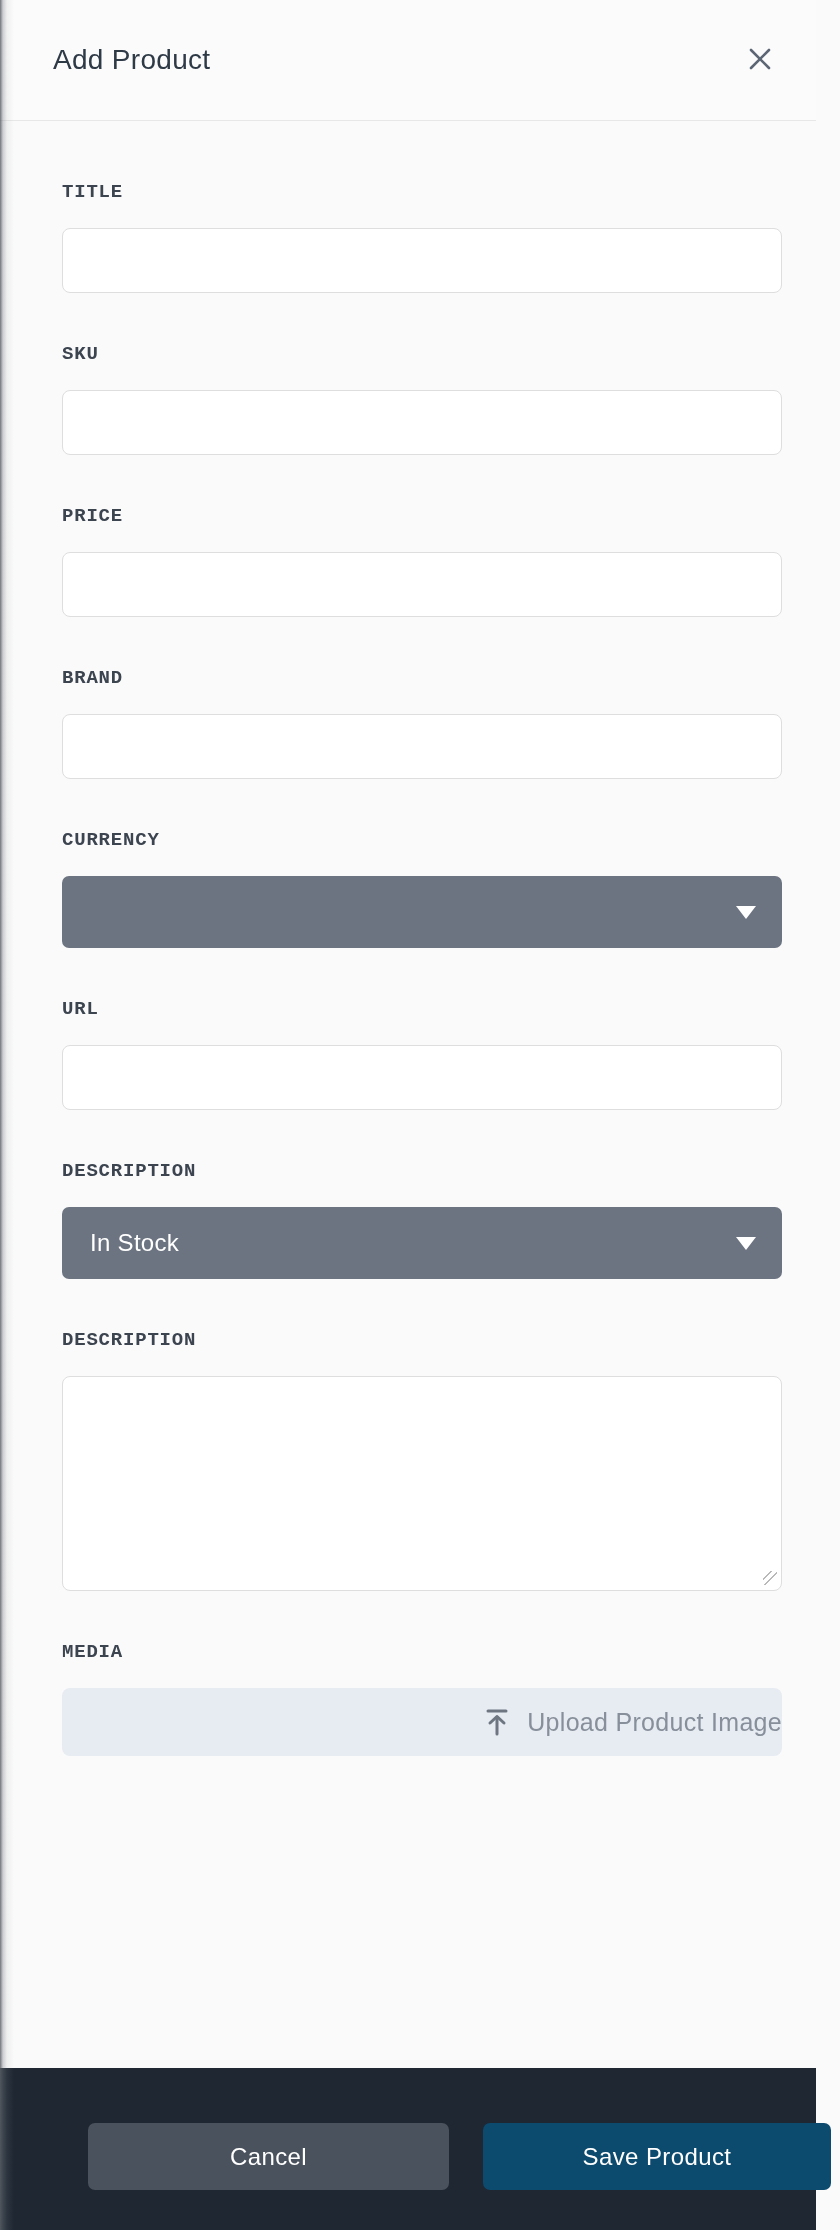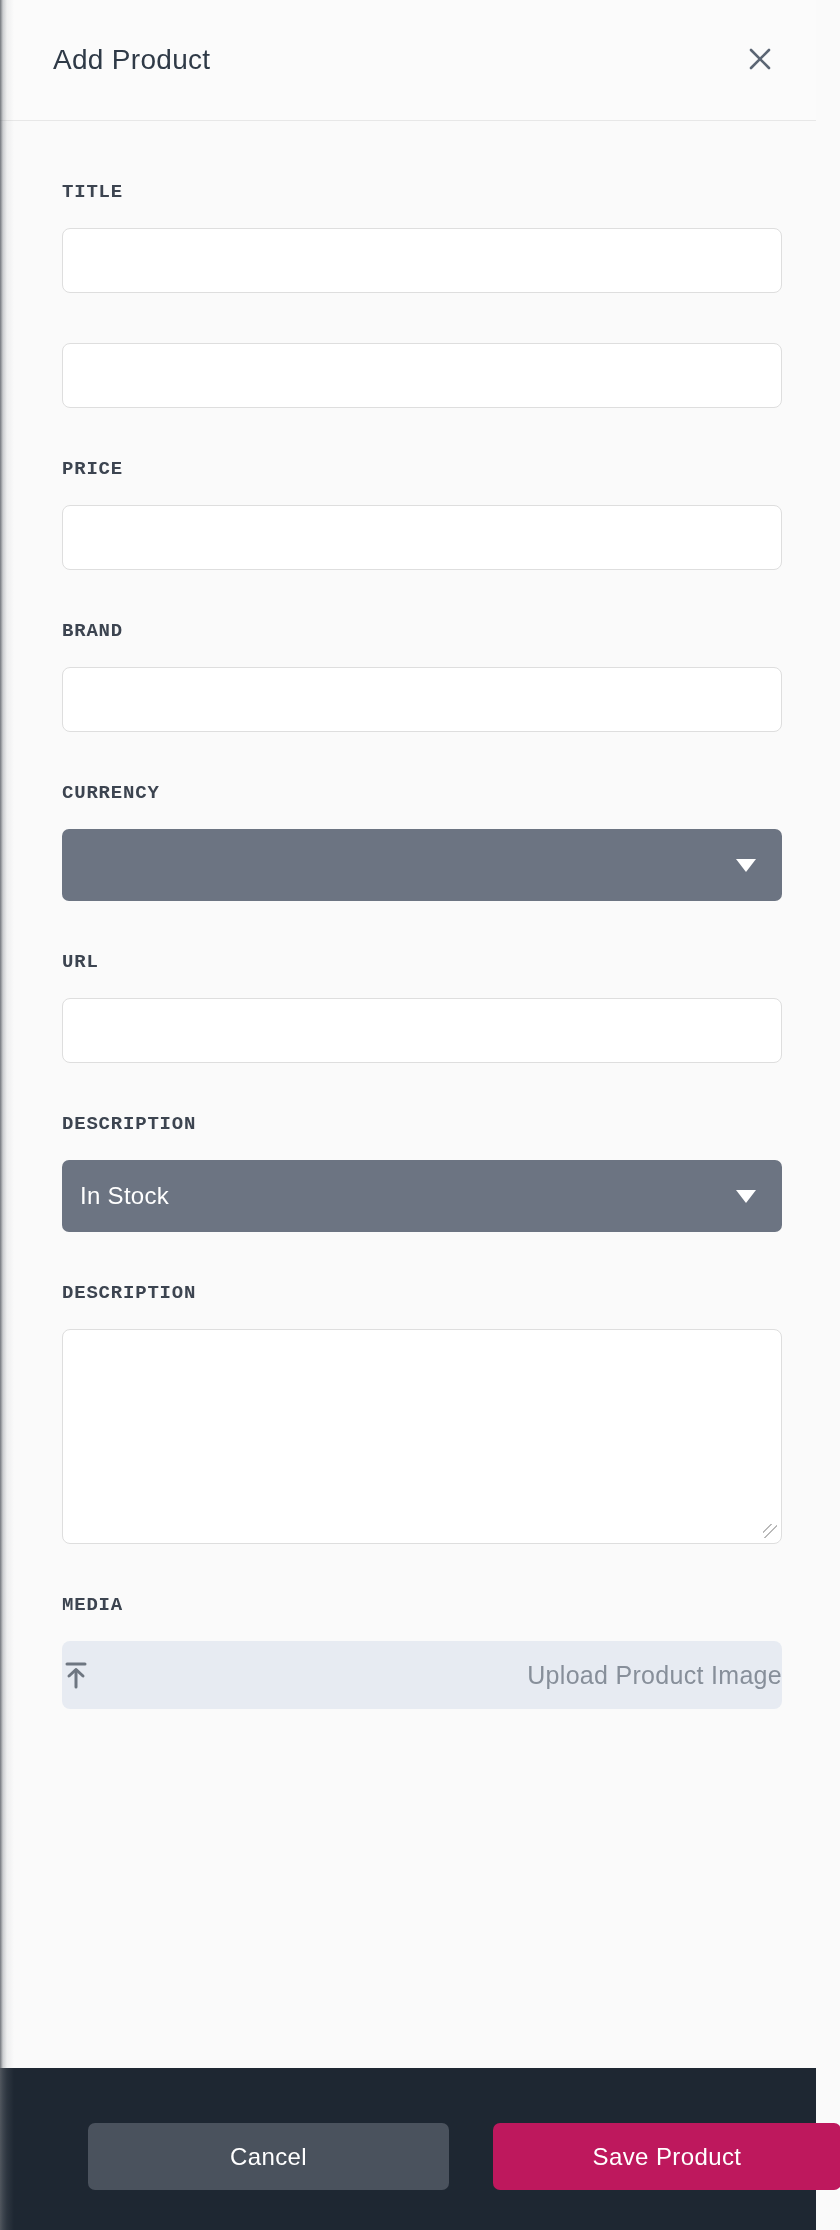--- a/index.html
+++ b/index.html
@@ -66,21 +66,21 @@
   .select-box {
     position: relative;
     width: 720px; height: 72px;
     background: #6c7482;
     border-radius: 7px;
     display: flex; align-items: center;
     cursor: pointer;
   }
   .select-value {
     color: #ffffff; font-size: 24px; font-weight: 500;
-    letter-spacing: 0.3px; margin-left: 18px;
+    padding-left: 28px; letter-spacing: 0.3px;
   }
   .select-caret {
     position: absolute; right: 26px; top: 50%;
     margin-top: -6px;
     width: 0; height: 0;
     border-left: 10px solid transparent;
     border-right: 10px solid transparent;
     border-top: 13px solid #ffffff;
   }
   .textarea-wrap { position: relative; width: 720px; }
@@ -100,21 +100,21 @@
     position: absolute; right: 5px; bottom: 6px;
     width: 14px; height: 14px;
     background:
       linear-gradient(135deg, transparent 0 5px, #b9b9b9 5px 7px, transparent 7px 10px, #b9b9b9 10px 12px, transparent 12px);
     pointer-events: none;
   }
   .upload-btn {
     width: 720px; height: 68px;
     background: #e7ebf2;
     border: none; border-radius: 8px;
-    display: flex; align-items: center; justify-content: space-between;
+    display: flex; align-items: center; justify-content: flex-end;
     gap: 16px;
     cursor: pointer;
   }
   .upload-label {
     font-size: 25px; color: #878f9a; letter-spacing: 0.3px;
   }
   
   .footer {
     position: absolute; left: 0; right: 0; bottom: 0;
     height: 162px;
@@ -123,21 +123,21 @@
   .footer-btn {
     position: absolute; top: 55px; height: 67px;
     border: none; border-radius: 7px;
     font-size: 24px; font-weight: 500; color: #ffffff;
     font-family: "Liberation Sans", sans-serif;
     letter-spacing: 0.4px;
     cursor: pointer;
     display: flex; align-items: center; justify-content: center; margin-left: 36px;
   }
   .cancel-btn { left: 52px;  width: 361px; background: #4a525d; }
-  .save-btn   { left: 457px; width: 348px; background: #be185d; }
+  .save-btn   { left: 447px; width: 348px; background: #0c4a6e; }
 </style>
 </head>
 <body>
 
 <div class="panel">
   <div class="edge-shadow"></div>
 
   <div class="header">
     <div class="header-title">Add Product</div>
     <button class="close-btn">
@@ -151,20 +151,21 @@
   </div>
 
   <div class="form-body">
 
     <div class="field-group first">
       <label class="field-label">TITLE</label>
       <input class="text-input" type="text" value="" style="">
     </div>
 
     <div class="field-group">
+      <label class="field-label">SKU</label>
       <input class="text-input" type="text" value="" style="">
     </div>
 
     <div class="field-group">
       <label class="field-label">PRICE</label>
       <input class="text-input" type="text" value="" style="">
     </div>
 
 
     <div class="field-group">

